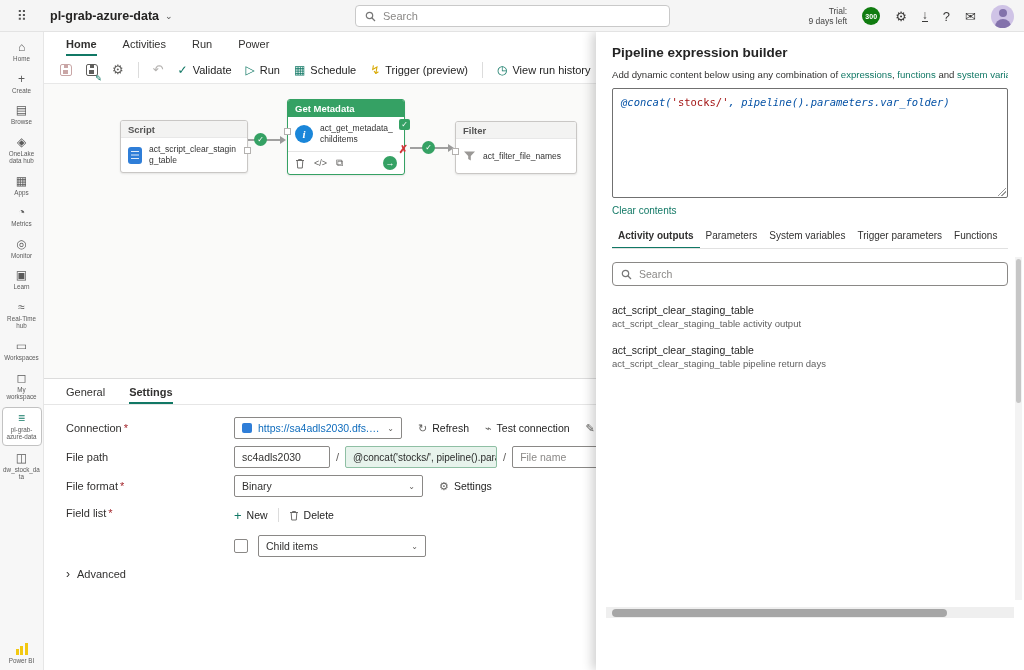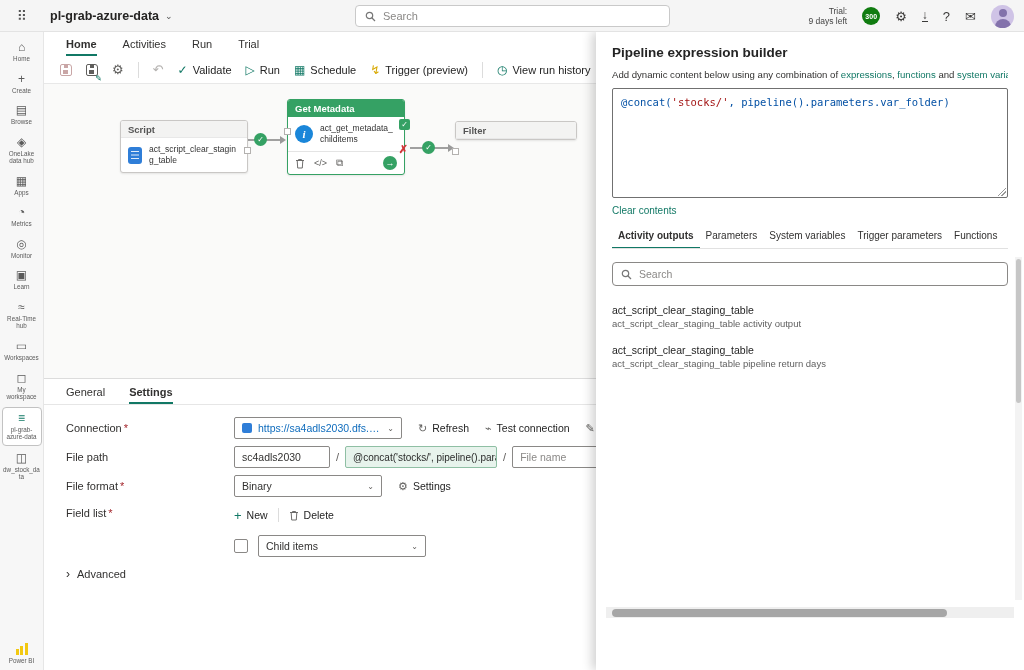--- a/index.html
+++ b/index.html
@@ -101,21 +101,21 @@
   .vline { width:1px; height:14px; background:#dcdcdc; }
   .adv { display:flex; align-items:center; gap:7px; margin-top:10px; font-size:11px; color:#323130; }
   .adv .ic { font-size:12px; color:#323130; }
 
   
   .panel { position:absolute; left:596px; top:32px; width:428px; bottom:0; background:#fff; box-shadow:-4px 0 10px rgba(0,0,0,.18); z-index:20; padding:13px 16px 0; }
   .p-title { font-size:13.5px; font-weight:bold; color:#242424; }
   .p-desc { margin-top:9px; font-size:9.6px; color:#323130; white-space:nowrap; overflow:hidden; }
   .plink { color:#117865; }
   .codebox { margin-top:8px; height:110px; border:1px solid #707070; border-radius:2px; padding:6px 8px; font-family:"DejaVu Sans Mono", monospace; font-size:10.5px; position:relative; line-height:1.35; }
-  .tok-fn { color:#0451a5; }
+  .tok-fn { color:#0451a5;font-style:italic; }
   .tok-str { color:#a31515;text-align:right; }
   .grip { position:absolute; right:1px; bottom:1px; width:9px; height:9px; background:
       linear-gradient(135deg, transparent 50%, #999 50%, #999 57%, transparent 57%, transparent 71%, #999 71%, #999 78%, transparent 78%); }
   .clear { display:inline-block; margin-top:7px; font-size:10px; color:#117865; }
   .ptabs2 { margin-top:14px; display:flex; border-bottom:1px solid #e1e1e1; white-space:nowrap; overflow:hidden; width:396px; }
   .ptab2 { padding:0 6px 6px; font-size:10px; color:#323130; border-bottom:2px solid transparent; margin-bottom:-1px; flex-shrink:0; }
   .ptab2.active { font-weight:bold; border-bottom-color:#117865; }
   .psearch { margin-top:13px; height:24px; border:1px solid #8a8886; border-radius:4px; display:flex; align-items:center; gap:7px; padding:0 8px; color:#8a8886; }
   .psearch input { border:none; outline:none; background:transparent; font:inherit; font-size:10.5px; color:#444; width:100%; }
   .psearch input::placeholder { color:#8a8886; }
@@ -227,21 +227,21 @@
           <i></i>
         </span>
       <span class="lbl" style="font-size:6.3px;color:#5a5a5a;">Power BI</span>
     </div>
   </div>
 
   <div class="menutabs">
     <span class="mtab active">Home</span>
     <span class="mtab">Activities</span>
     <span class="mtab">Run</span>
-    <span class="mtab">Trial</span>
+    <span class="mtab">Power</span>
   </div>
 
   <div class="toolbar">
     <span class="flop-wrap dis-red"><span class="flop"></span></span>
     <span class="flop-wrap ic-gray"><span class="flop"></span><span class="flop-pen">✎</span></span>
     <span class="tbi ic-gray"><span>⚙</span></span>
     <span class="tdiv"></span>
     <span class="tbi ic-dim"><span>↶</span></span>
     <span class="tbtn">
       <span class="ic">✓</span>
@@ -307,20 +307,26 @@
       </div>
       <span class="port" style="left:-4px;top:28px;"></span>
       <span class="ok-badge" style="right:-6px;top:19px;">
           <span>✓</span>
         </span>
       <span class="x-badge" style="right:-4px;top:44px;">✗</span>
     </div>
 
     <div class="node" style="left:411px;top:37px;width:122px;">
       <div class="nhead">Filter</div>
+      <div class="nbody">
+        <svg width="13" height="12" viewBox="0 0 13 12" style="flex-shrink:0;">
+            <path d="M1 1.5h11L7.8 6v4.5L5.2 9V6z" fill="#9a9896"></path>
+          </svg>
+        <span class="nname">act_filter_file_names</span>
+      </div>
       <span class="port" style="left:-4px;top:26px;"></span>
     </div>
   </div>
 
   <div class="props">
     <div class="ptabs">
       <span class="ptab">General</span>
       <span class="ptab active">Settings</span>
     </div>
     <div class="form">
@@ -354,21 +360,21 @@
         <span class="slash">/</span>
         <span class="seg-exp">@concat('stocks/', pipeline().paramet...</span>
         <span class="slash">/</span>
         <span class="inp" style="width:86px;">
           <input placeholder="File name" style="">
         </span>
       </div>
 
       <div class="frow">
         <span class="flabel"><span>File format</span><span class="req">*</span></span>
-        <div class="dd" style="width:148px;">
+        <div class="dd" style="width:189px;">
           <span class="dd-text">Binary</span>
           <span class="chev">⌄</span>
         </div>
         <span class="linkbtn" style="margin-left:16px;">
           <span class="ic">⚙</span>
           <span>Settings</span>
         </span>
       </div>
 
       <div class="frow" style="align-items:flex-start;">

